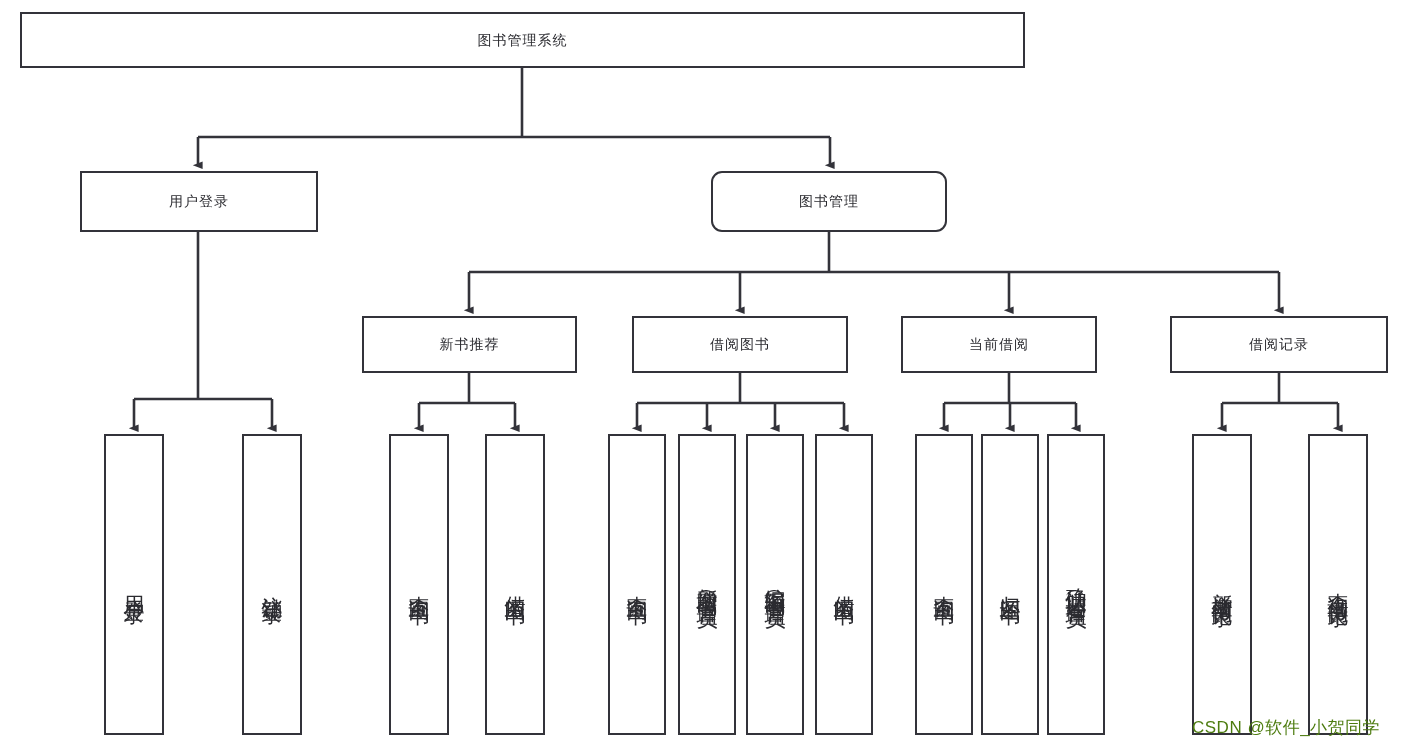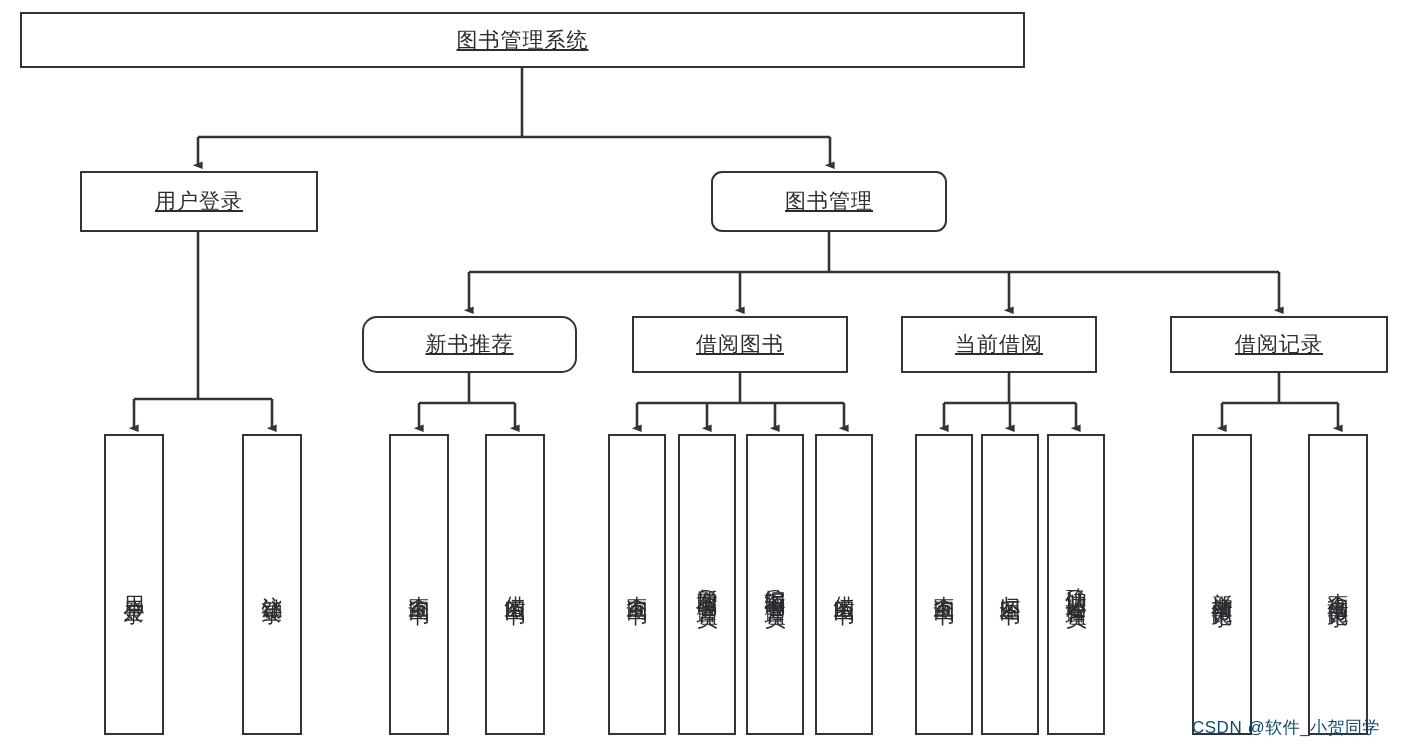--- a/index.html
+++ b/index.html
@@ -28,39 +28,38 @@
     border:2px solid #33333a;
     background:#ffffff;
     color:#2b2b30;
     display:flex;
     align-items:center;
     justify-content:center;
     text-align:center;
     line-height:1.15;
   }
   .node.h{
-    font-size:21px;
+    font-size:14px;
     letter-spacing:1px;
-    text-decoration:underline;
   }
   .node.v{
     font-size:21px;
     writing-mode:vertical-rl;
     text-orientation:upright;
     letter-spacing:3px;
     padding:6px 0;
     line-height:1.05;
   }
   .node.v > span{
     display:block;
     white-space:pre-line;
   }
   .watermark{
     position:absolute;
-    color:#0c4a6e;
+    color:#4d7c0f;
     font-size:17px;
     letter-spacing:0.5px;
     white-space:nowrap;
     user-select:none;
   }
 </style>
 </head>
 <body>
 
 <div id="canvas">
@@ -119,21 +118,21 @@
     <span>图书管理系统</span>
   </div>
 
   <div class="node h" style="left:80px;top:171px;width:238px;height:61px;">
     <span>用户登录</span>
   </div>
   <div class="node h" style="left:711px;top:171px;width:236px;height:61px;border-radius:11px;">
     <span>图书管理</span>
   </div>
 
-  <div class="node h" style="left:362px;top:316px;width:215px;height:57px;border-radius:15px;">
+  <div class="node h" style="left:362px;top:316px;width:215px;height:57px;">
     <span>新书推荐</span>
   </div>
   <div class="node h" style="left:632px;top:316px;width:216px;height:57px;">
     <span>借阅图书</span>
   </div>
   <div class="node h" style="left:901px;top:316px;width:196px;height:57px;">
     <span>当前借阅</span>
   </div>
   <div class="node h" style="left:1170px;top:316px;width:218px;height:57px;">
     <span>借阅记录</span>

